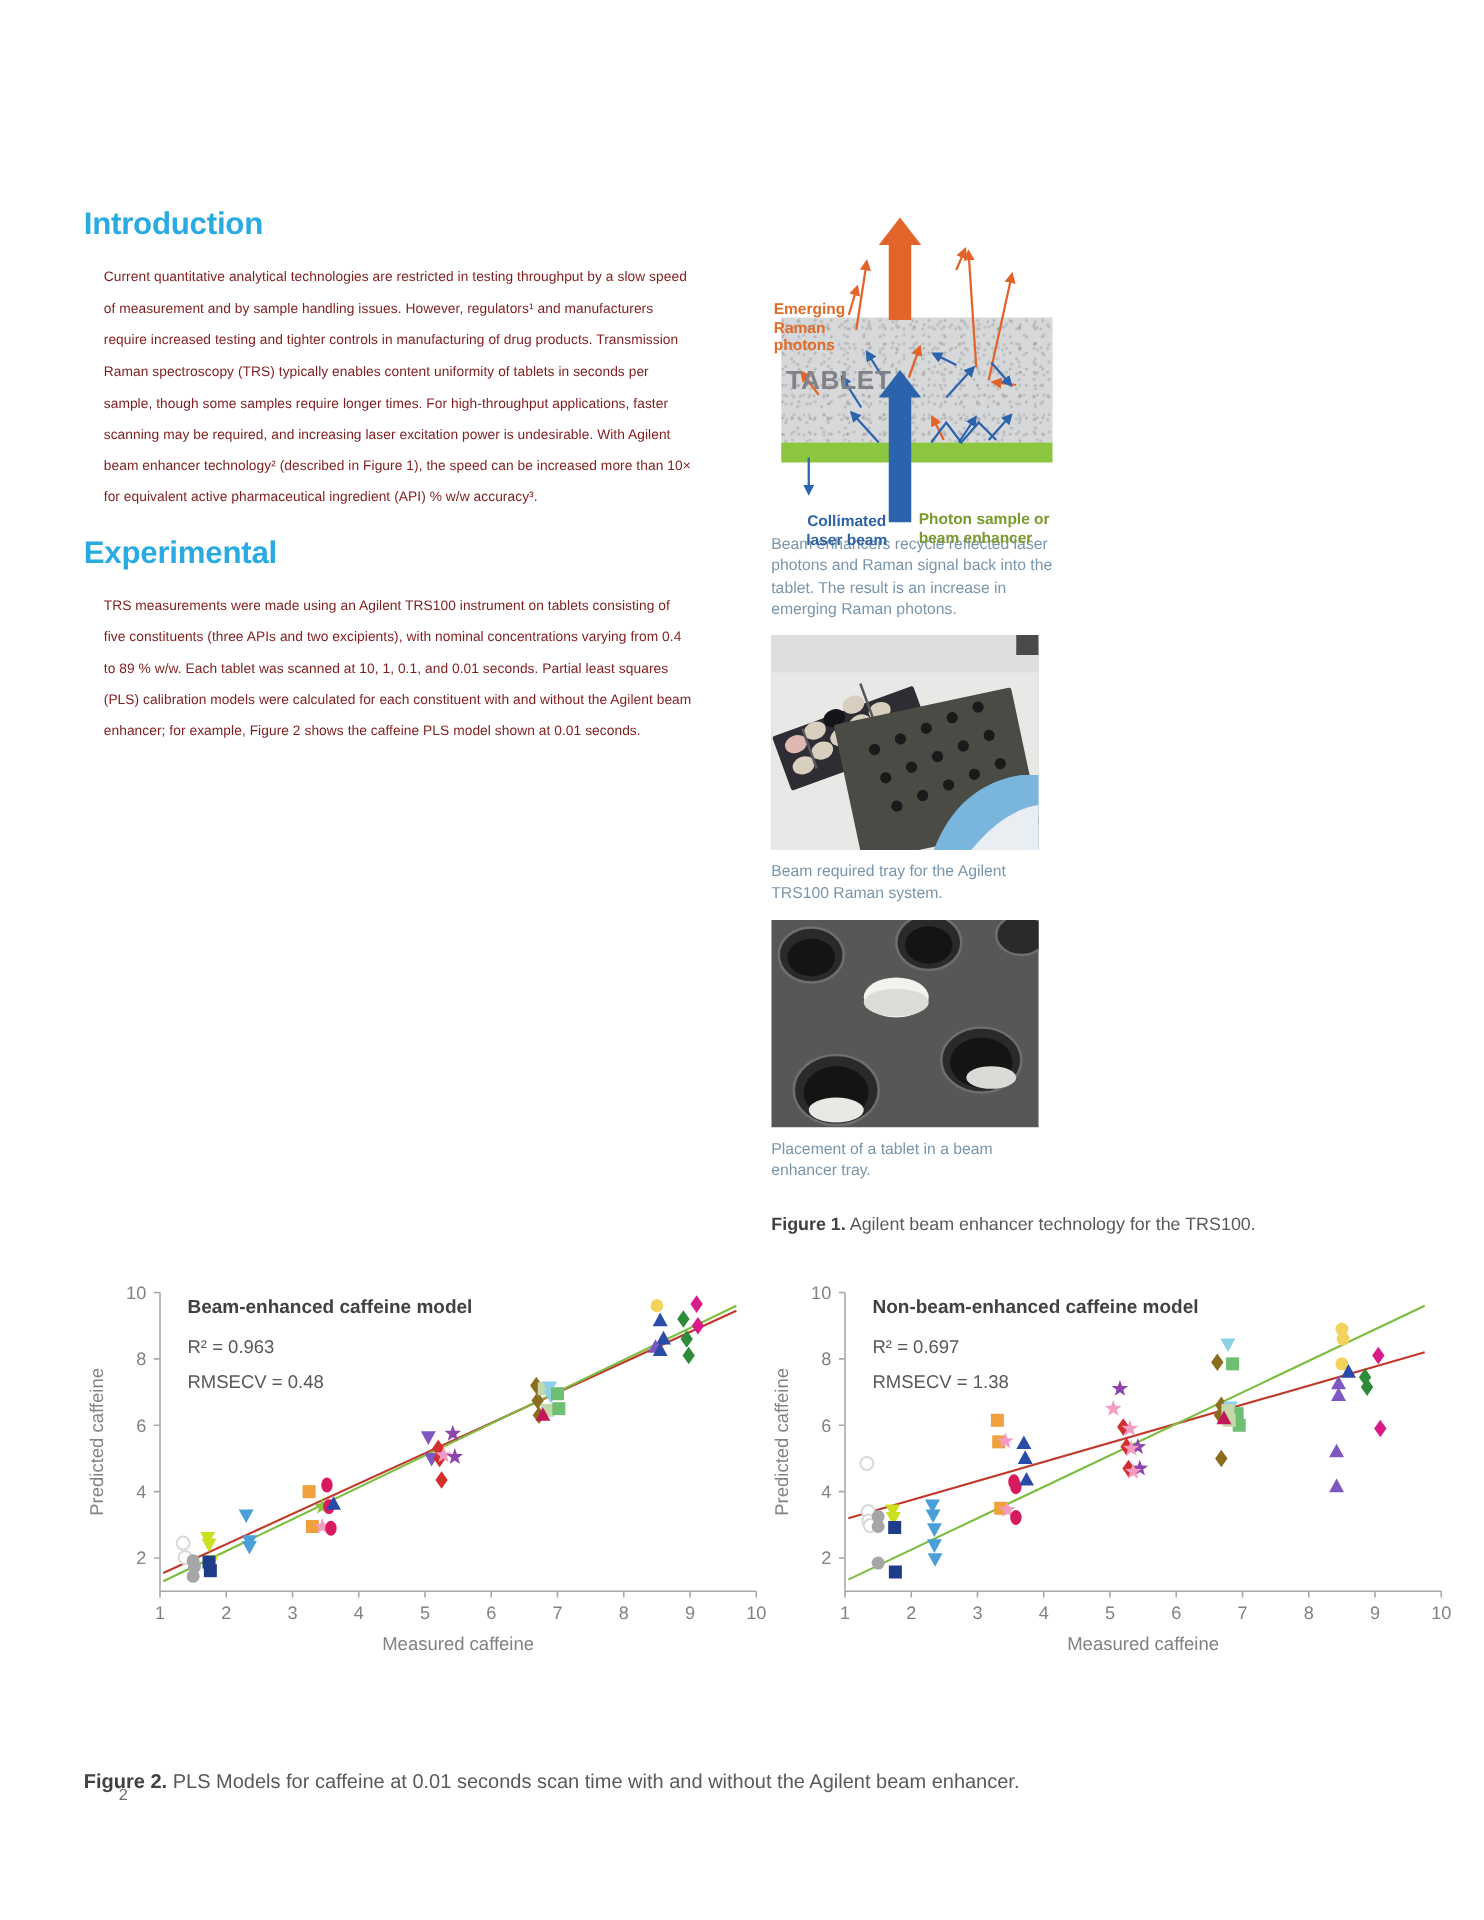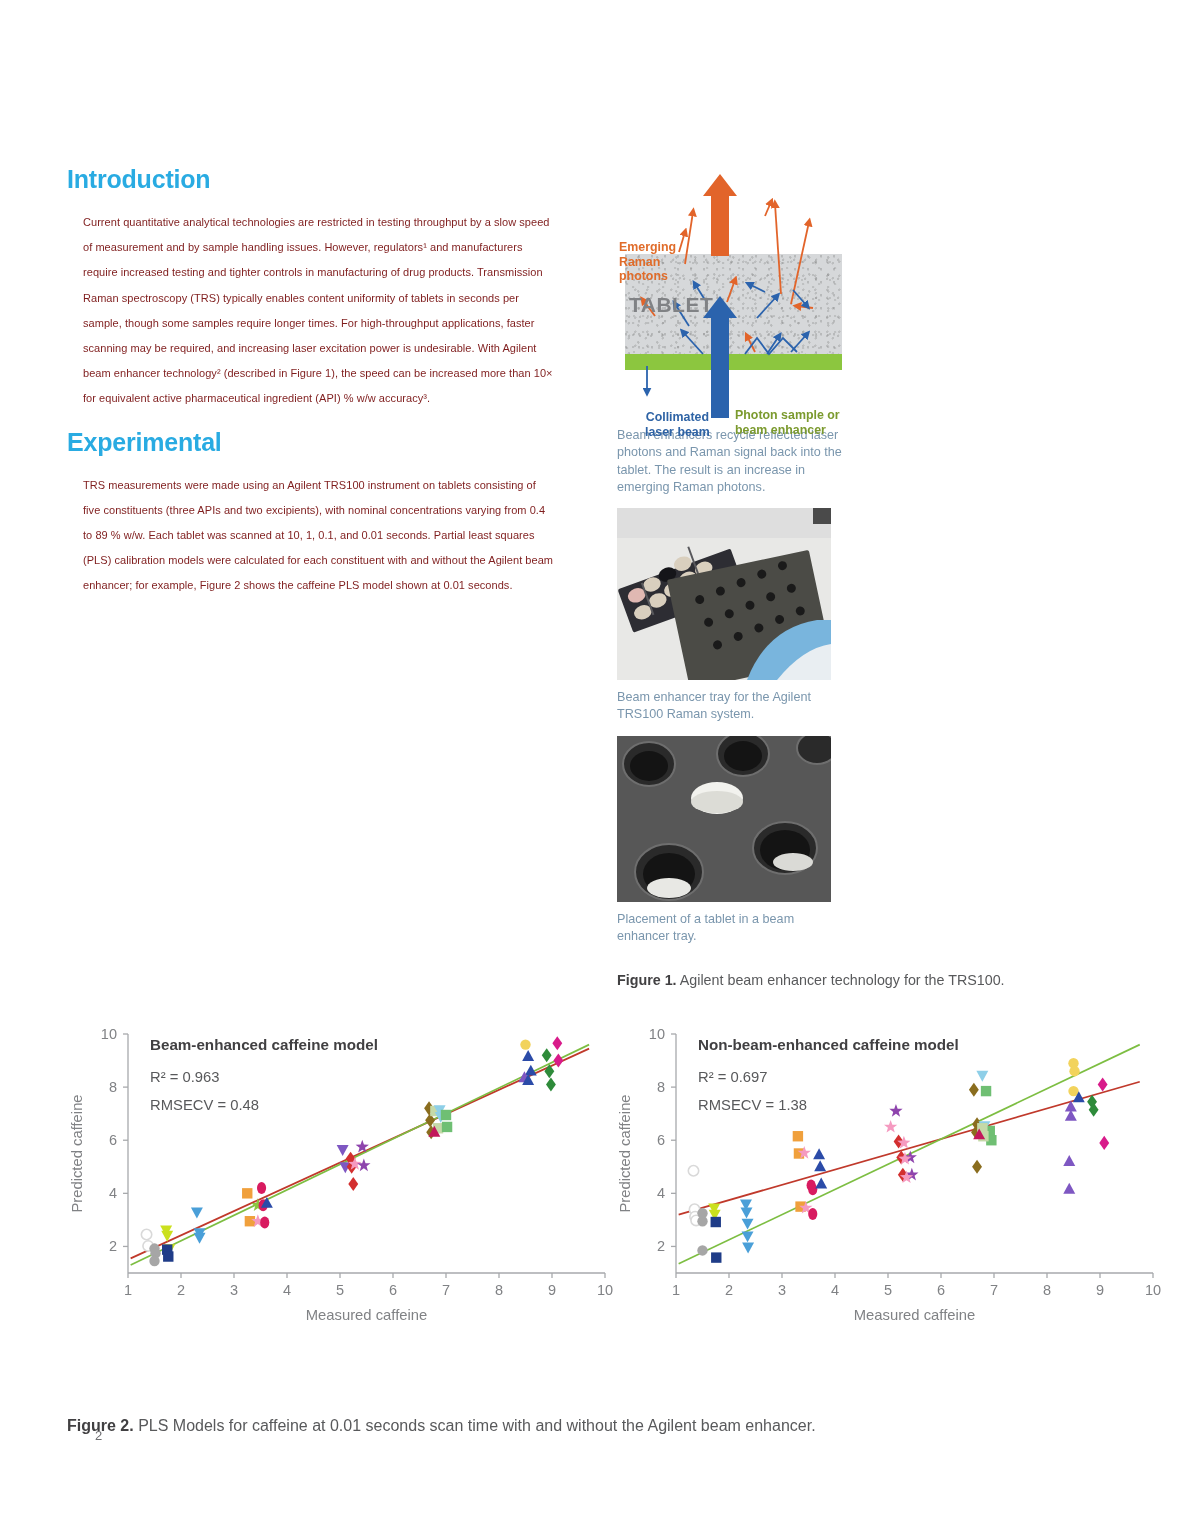--- a/index.html
+++ b/index.html
@@ -271,21 +271,21 @@
               <circle cx="118" cy="122" r="4.5"></circle>
             <circle cx="140" cy="118" r="4.5"></circle>
               <circle cx="162" cy="114" r="4.5"></circle>
             <circle cx="184" cy="110" r="4.5"></circle>
           </g>
         </g>
         <path d="M130 172 Q150 120 200 112 L214 112 L214 172 Z" fill="#79b5dd"></path>
         <path d="M160 172 Q186 140 214 136 L214 172 Z" fill="#e9eef2"></path>
       </svg>
     </div>
-    <p class="fig-caption">Beam enhancer tray for the Agilent TRS100 Raman system.</p>
+    <p class="fig-caption">Beam required tray for the Agilent TRS100 Raman system.</p>
 
     <div class="photo tablet" style="margin-top:12px;">
       <svg width="214" height="166" viewBox="0 0 214 166">
         <rect width="214" height="166" fill="#575757"></rect>
         <g fill="#2a2a2a" stroke="#6e6e6e" stroke-width="2">
           <ellipse cx="32" cy="28" rx="26" ry="22"></ellipse>
           <ellipse cx="126" cy="18" rx="26" ry="22"></ellipse>
           <ellipse cx="200" cy="12" rx="20" ry="16"></ellipse>
           <ellipse cx="52" cy="136" rx="34" ry="28"></ellipse>
           <ellipse cx="168" cy="112" rx="32" ry="26"></ellipse>

